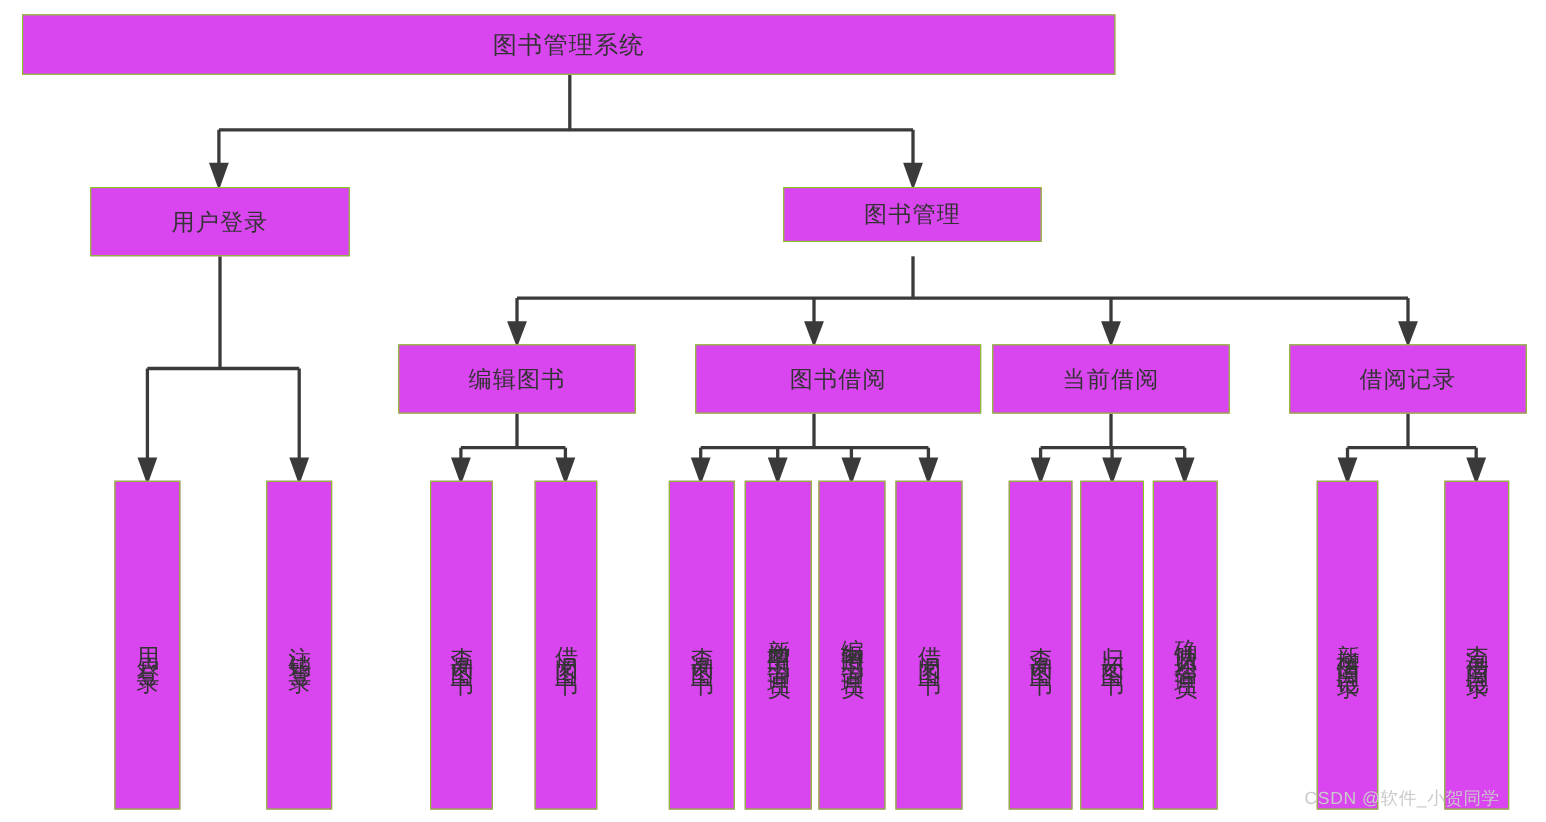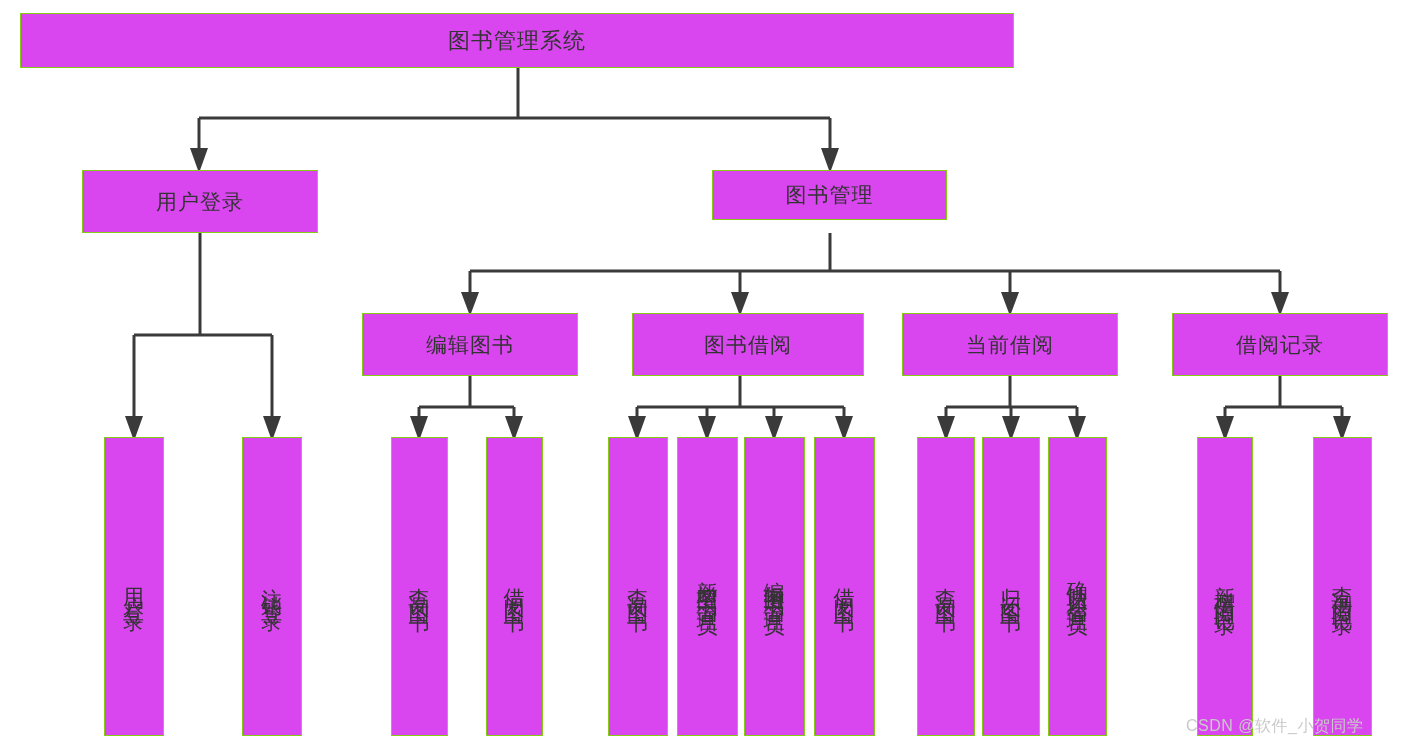--- a/index.html
+++ b/index.html
@@ -144,21 +144,21 @@
   <div class="node hbox" style="left:82px; top:170px; width:236px; height:63px;">
     <span>用户登录</span>
   </div>
   <div class="node hbox" style="left:712px; top:170px; width:235px; height:50px;">
     <span>图书管理</span>
   </div>
 
   <div class="node hbox" style="left:362px; top:313px; width:216px; height:63px;">
     <span>编辑图书</span>
   </div>
-  <div class="node hbox" style="left:632px; top:313px; width:232px; height:63px;">
+  <div class="node hbox" style="left:632px; top:313px; width:260px; height:63px;">
     <span>图书借阅</span>
   </div>
   <div class="node hbox" style="left:1172px; top:313px; width:216px; height:63px;">
     <span>借阅记录</span>
   </div>
   <div class="node hbox" style="left:902px; top:313px; width:216px; height:63px;">
     <span>当前借阅</span>
   </div>
 
   <div class="node vbox" style="left:104px; top:437px; width:60px; height:299px;">

